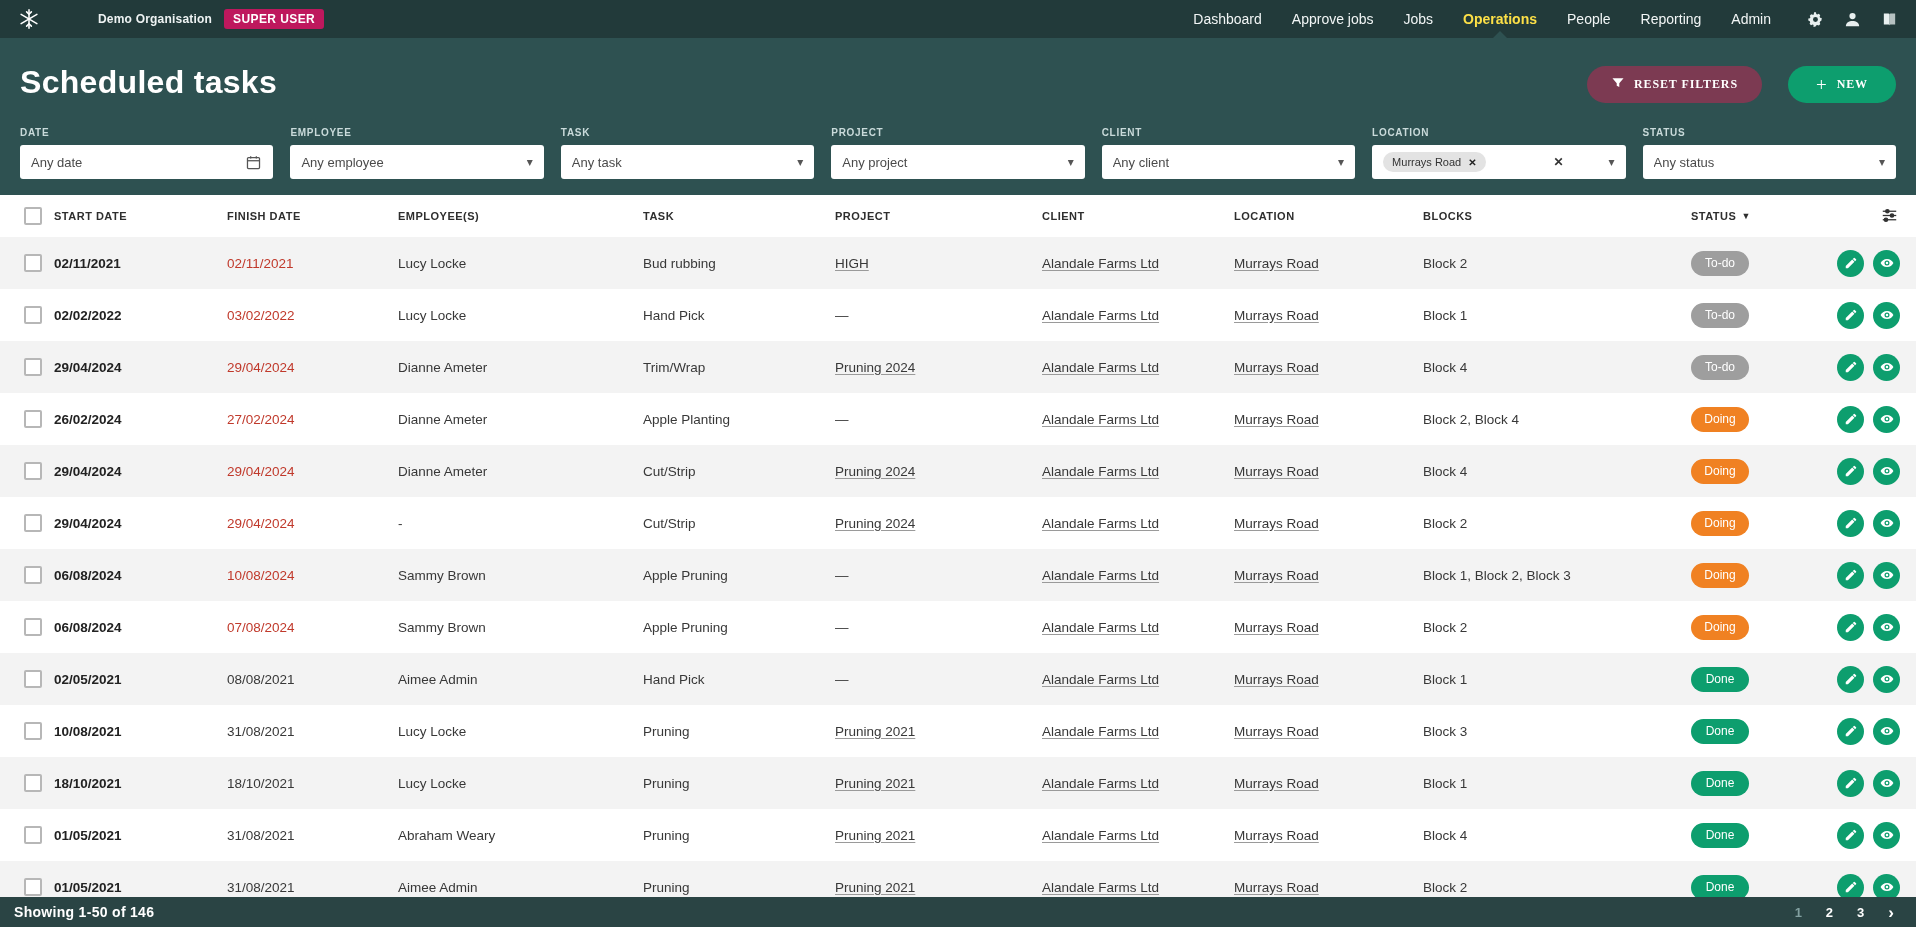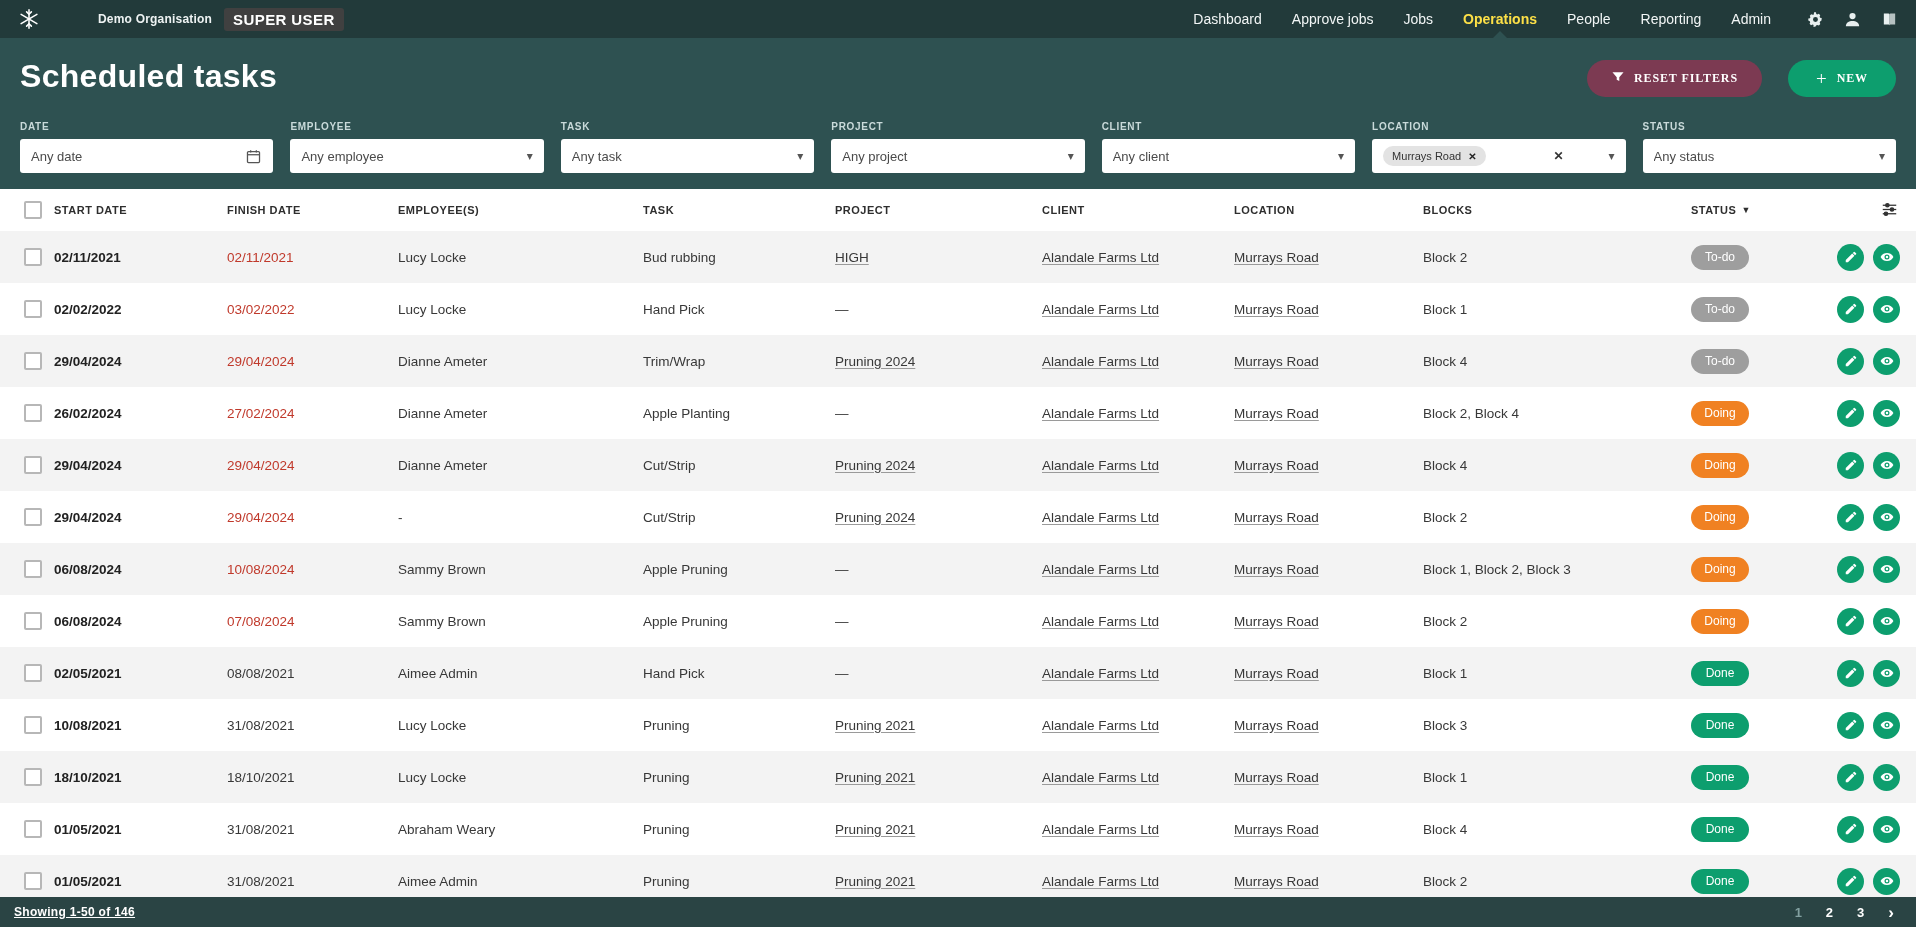--- a/index.html
+++ b/index.html
@@ -5,32 +5,32 @@
 <style>
   * { margin:0; padding:0; box-sizing:border-box; }
   html, body { width:1916px; height:927px; overflow:hidden; }
   body { font-family:"Liberation Sans", sans-serif; background:#fff; color:#333; position:relative; }
 
   
   .topbar { height:38px; background:#223a3a; display:flex; align-items:center; padding:0 18px; position:relative; z-index:3; }
   .logo { display:flex; align-items:center; cursor:pointer; }
   .logo svg { width:22px; height:22px; }
   .org { font-weight:bold; font-size:12px; margin-left:10px; color:#eef3f3; letter-spacing:.2px;padding-left:48px; }
-  .badge { background:#404040; color:#fff; font-size:15px; font-weight:bold; padding:3px 9px; border-radius:3px; margin-left:12px; letter-spacing:.4px; }
+  .badge { background:#be185d; color:#fff; font-size:12px; font-weight:bold; padding:3px 9px; border-radius:3px; margin-left:12px; letter-spacing:.4px; }
   .topbar-nav { margin-left:auto; display:flex; gap:30px; align-items:center; }
   .nav-item { font-size:14px; color:#f2f6f6; cursor:pointer; position:relative; white-space:nowrap; }
   .nav-item.active { font-weight:bold; color:#fde047; }
   .nav-item.active::after { content:""; position:absolute; left:50%; transform:translateX(-50%); bottom:-11px;
       border-left:7px solid transparent; border-right:7px solid transparent; border-bottom:7px solid #2e5151; }
   .topbar-icons { display:flex; gap:20px; margin-left:36px; align-items:center; }
   .tb-icon { display:flex; align-items:center; cursor:pointer; }
   .tb-icon svg { width:17px; height:17px; }
 
   
-  .hero { background:#2e5151; padding:20px 20px 16px; }
+  .hero { background:#2e5151; padding:26px 20px 16px; }
   .hero-top { display:flex; align-items:flex-start; justify-content:space-between; }
   .page-title { color:#fff; font-size:32px; font-weight:bold; line-height:36px; letter-spacing:.3px; }
   .hero-actions { display:flex; gap:26px; align-items:center; margin-top:2px; }
   .btn { border:none; border-radius:19px; height:37px; display:flex; align-items:center; gap:9px; color:#fff;
          font-weight:bold; font-size:12px; letter-spacing:.9px; padding:0 24px; cursor:pointer; font-family:Liberation Serif, serif; }
   .btn-reset { background:#7c3a52; }
   .btn-reset svg { width:14px; height:14px; }
   .btn-new { background:#0d9e6e; padding:0 28px; }
   .btn-new .plus { font-size:19px; font-weight:normal; line-height:1; }
 
@@ -66,21 +66,21 @@
   .status-doing { background:#f08122; }
   .status-done { background:#0d9e6e; }
   .c-actions { display:flex; gap:9px; justify-content:flex-end; padding-right:16px; align-items:center; }
   .icon-btn { width:27px; height:27px; border-radius:50%; background:#0d9e6e; border:none; display:flex; align-items:center; justify-content:center; cursor:pointer; }
   .icon-btn svg { width:14px; height:14px; }
   .th-actions { justify-content:flex-end; display:flex; padding-right:18px; }
   .sliders-icon svg { width:17px; height:17px; cursor:pointer; }
 
   
   .footer { position:absolute; left:0; right:0; bottom:0; height:30px; background:#2a4444; display:flex; align-items:center; color:#fff; padding:0 14px; z-index:2; }
-  .showing { font-size:12px; font-weight:bold; letter-spacing:.3px;text-decoration:underline; }
+  .showing { font-size:14px; font-weight:bold; letter-spacing:.3px; }
   .pagination { margin-left:auto; display:flex; align-items:center; gap:24px; font-size:13px; font-weight:bold; padding-right:8px; }
   .page { cursor:pointer; color:#fff; }
   .page.current { color:#82a0a0; cursor:default; }
   .page-next { font-size:17px; line-height:1; }
 </style>
 </head>
 <body>
 
 <header class="topbar">
   <span class="logo">

